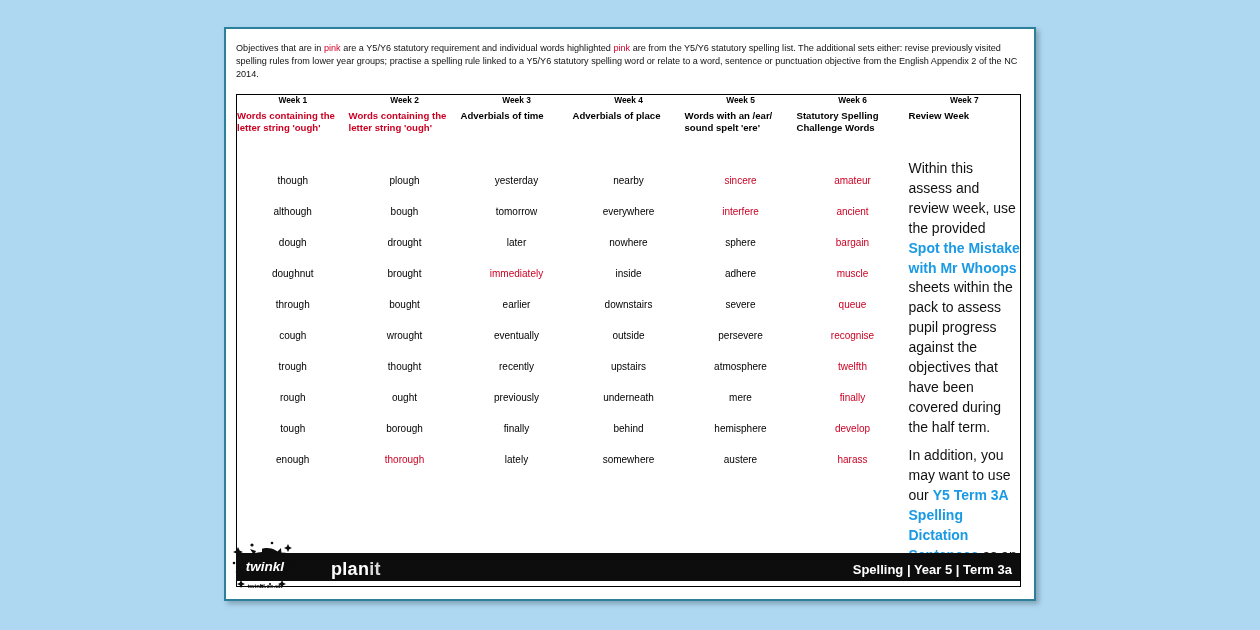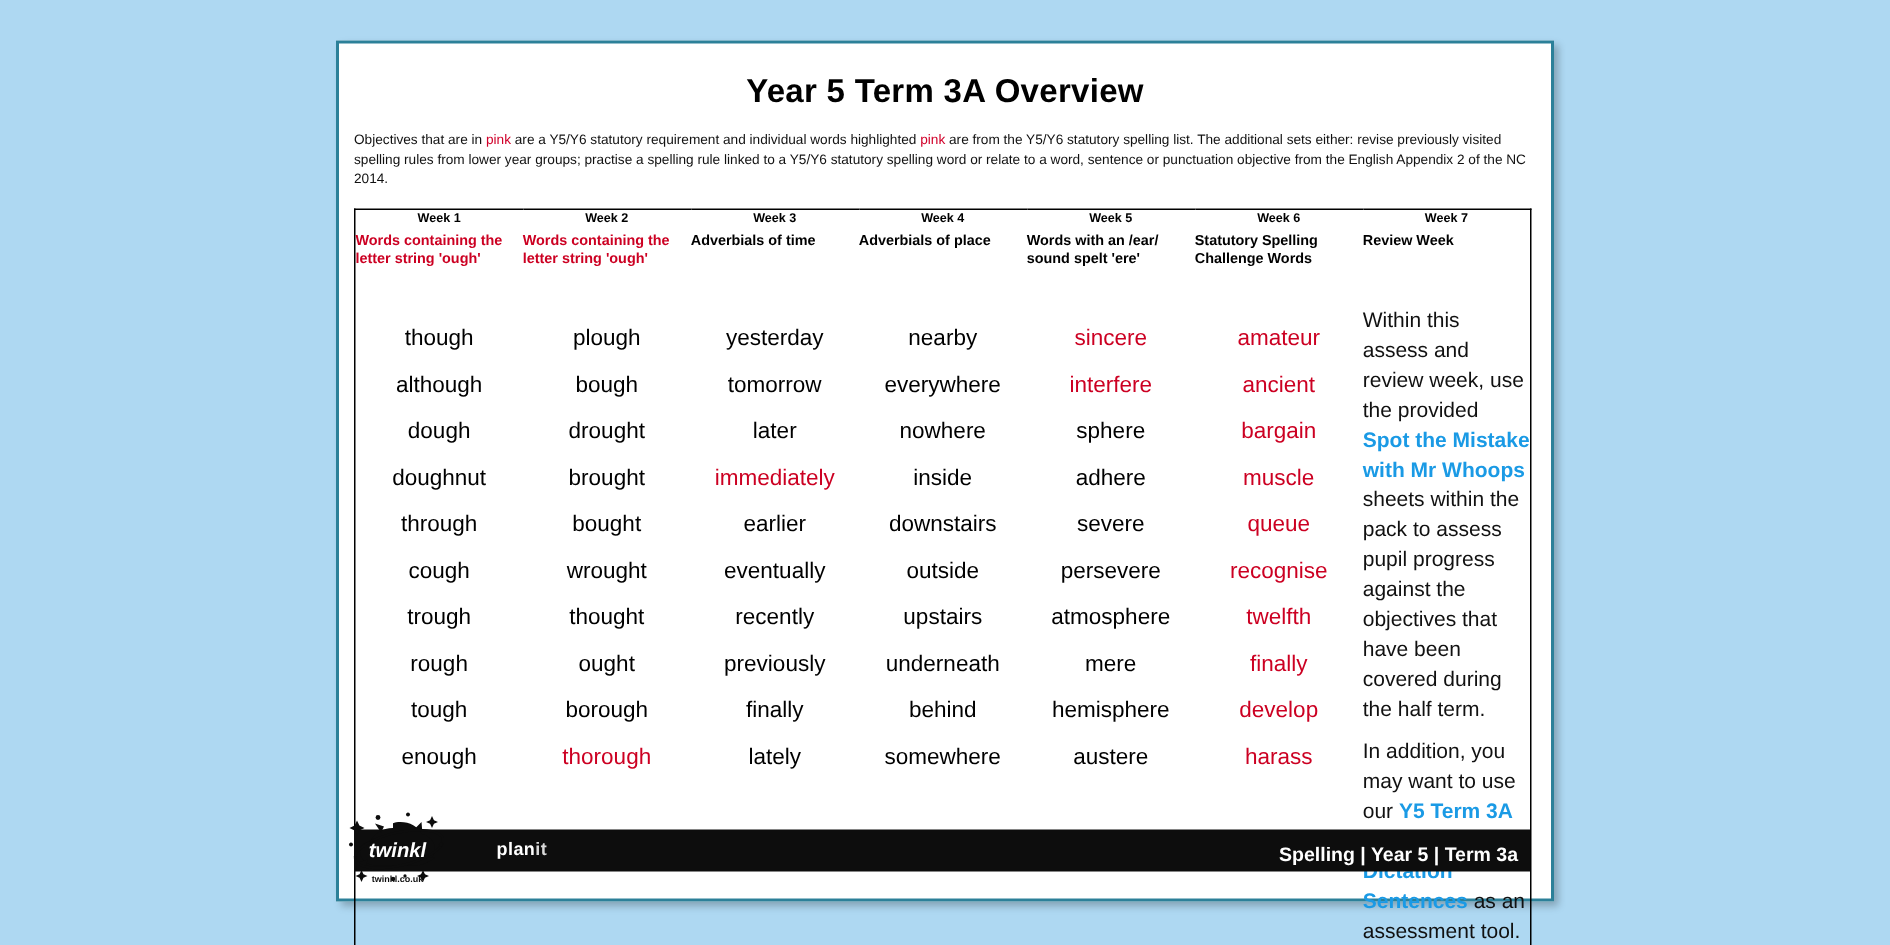--- a/index.html
+++ b/index.html
@@ -70,21 +70,21 @@
   .body-row td {
     border-right: 1.2px solid #444;
     vertical-align: top;
     padding: 0;
   }
   .body-row td:last-child { border-right: none; }
 
   .word-list { list-style: none; margin: 0; padding: 6px 0 8px 0; }
   .word-list li {
     text-align: center;
-    font-size: 15px;
+    font-size: 10px;
     color: #000;
     height: 31px;
     line-height: 31px;
   }
   .word-list li.red { color: #cc0022; }
 
   #review-cell { padding: 8px 8px 8px 9px; }
   #review-cell p {
     margin: 0 0 9px 0;
     font-size: 14px;
@@ -102,21 +102,21 @@
   }
   #footer-bar {
     position: absolute;
     left: 10px; top: 0;
     width: 784px; height: 28px;
     background: #0d0d0d;
   }
   #planit-text {
     position: absolute;
     left: 95px; top: 6px;
-    font-size: 12px; font-weight: bold;
+    font-size: 18px; font-weight: bold;
     color: #ffffff; letter-spacing: 0.3px;
   }
   #planit-text .it { color: #d9d9d9; }
   #footer-right {
     position: absolute;
     right: 8px; top: 9px;
     font-size: 13px; font-weight: bold;
     color: #ffffff;
   }
   #logo {
@@ -124,21 +124,20 @@
     left: 6px; top: -14px;
     width: 110px; height: 56px;
   }
   #logo svg { display: block; }
 </style>
 </head>
 <body>
 
 <div id="page">
 
-  <h1 id="page-title">Year 5 Term 3A Overview</h1>
 
   <div id="intro"><span>Objectives that are in </span><span class="pink">pink</span><span> are a Y5/Y6 statutory requirement and individual words highlighted </span><span class="pink">pink</span><span> are from the Y5/Y6 statutory spelling list. The additional sets either: revise previously visited spelling rules from lower year groups; practise a spelling rule linked to a Y5/Y6 statutory spelling word or relate to a word, sentence or punctuation objective from the English Appendix 2 of the NC 2014.</span></div>
 
   <table id="overview-table">
     <colgroup>
       <col style="width:112px">
         <col style="width:112px">
         <col style="width:112px">
       <col style="width:112px">
         <col style="width:112px">

